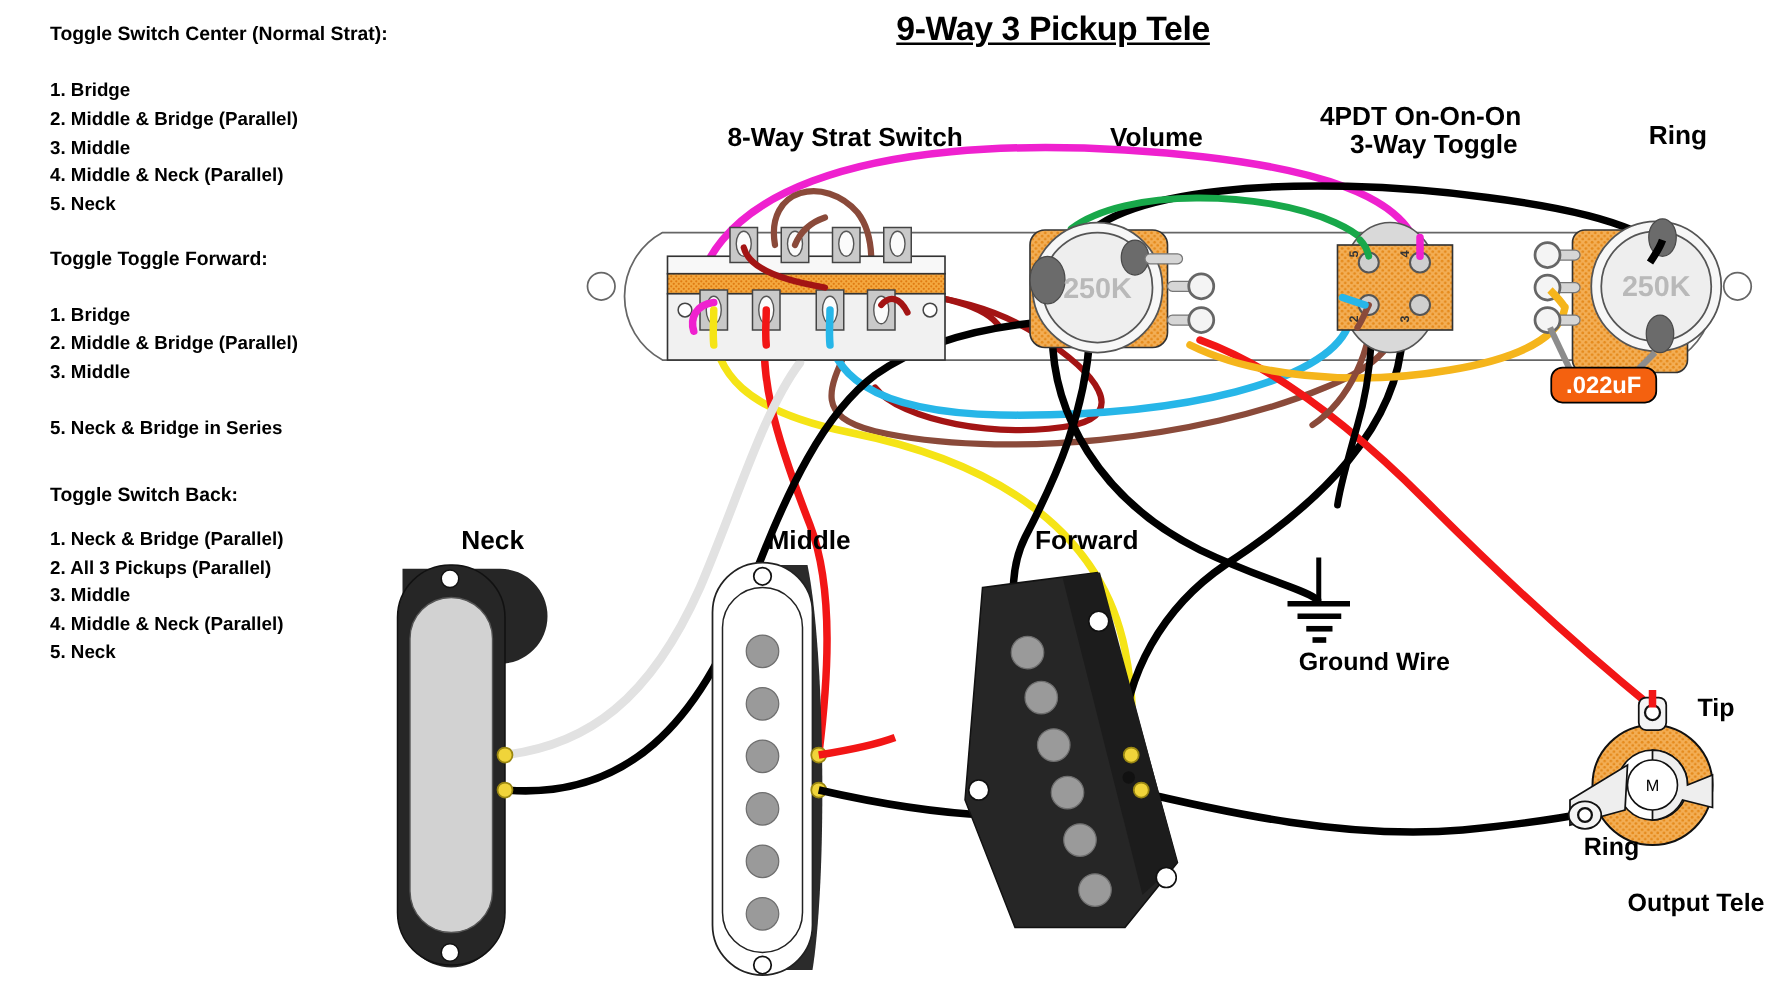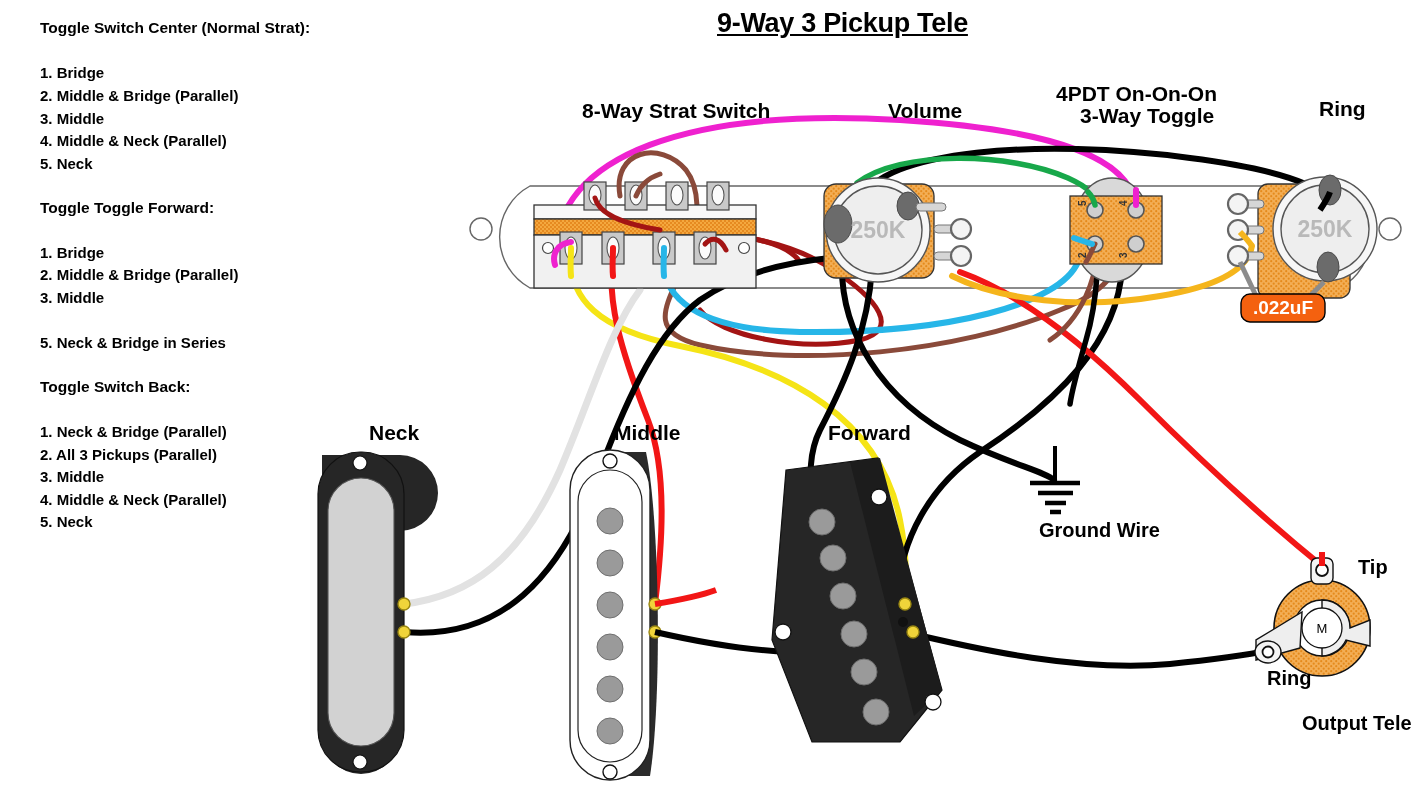--- a/index.html
+++ b/index.html
@@ -266,21 +266,21 @@
 <div class="txt legend-item" style="top:110px">3. Middle</div>
 <div class="txt legend-item" style="top:132px">4. Middle &amp; Neck (Parallel)</div>
 <div class="txt legend-item" style="top:155px">5. Neck</div>
 
 <div class="txt legend-head" style="top:199px">Toggle Toggle Forward:</div>
 <div class="txt legend-item" style="top:244px">1. Bridge</div>
 <div class="txt legend-item" style="top:266px">2. Middle &amp; Bridge (Parallel)</div>
 <div class="txt legend-item" style="top:289px">3. Middle</div>
 <div class="txt legend-item" style="top:334px">5. Neck &amp; Bridge in Series</div>
 
-<div class="txt legend-head" style="top:378px">Toggle Switch Back:</div>
+<div class="txt legend-head" style="top:388px">Toggle Switch Back:</div>
 <div class="txt legend-item" style="top:423px">1. Neck &amp; Bridge (Parallel)</div>
 <div class="txt legend-item" style="top:446px">2. All 3 Pickups (Parallel)</div>
 <div class="txt legend-item" style="top:468px">3. Middle</div>
 <div class="txt legend-item" style="top:491px">4. Middle &amp; Neck (Parallel)</div>
 <div class="txt legend-item" style="top:513px">5. Neck</div>
 
 <div class="txt comp-label" style="left:546px;top:99px">8-Way Strat Switch</div>
 <div class="txt comp-label" style="left:852px;top:99px">Volume</div>
 <div class="txt comp-label" style="left:1020px;top:82px">4PDT On-On-On</div>
 <div class="txt comp-label" style="left:1044px;top:104px">3-Way Toggle</div>

